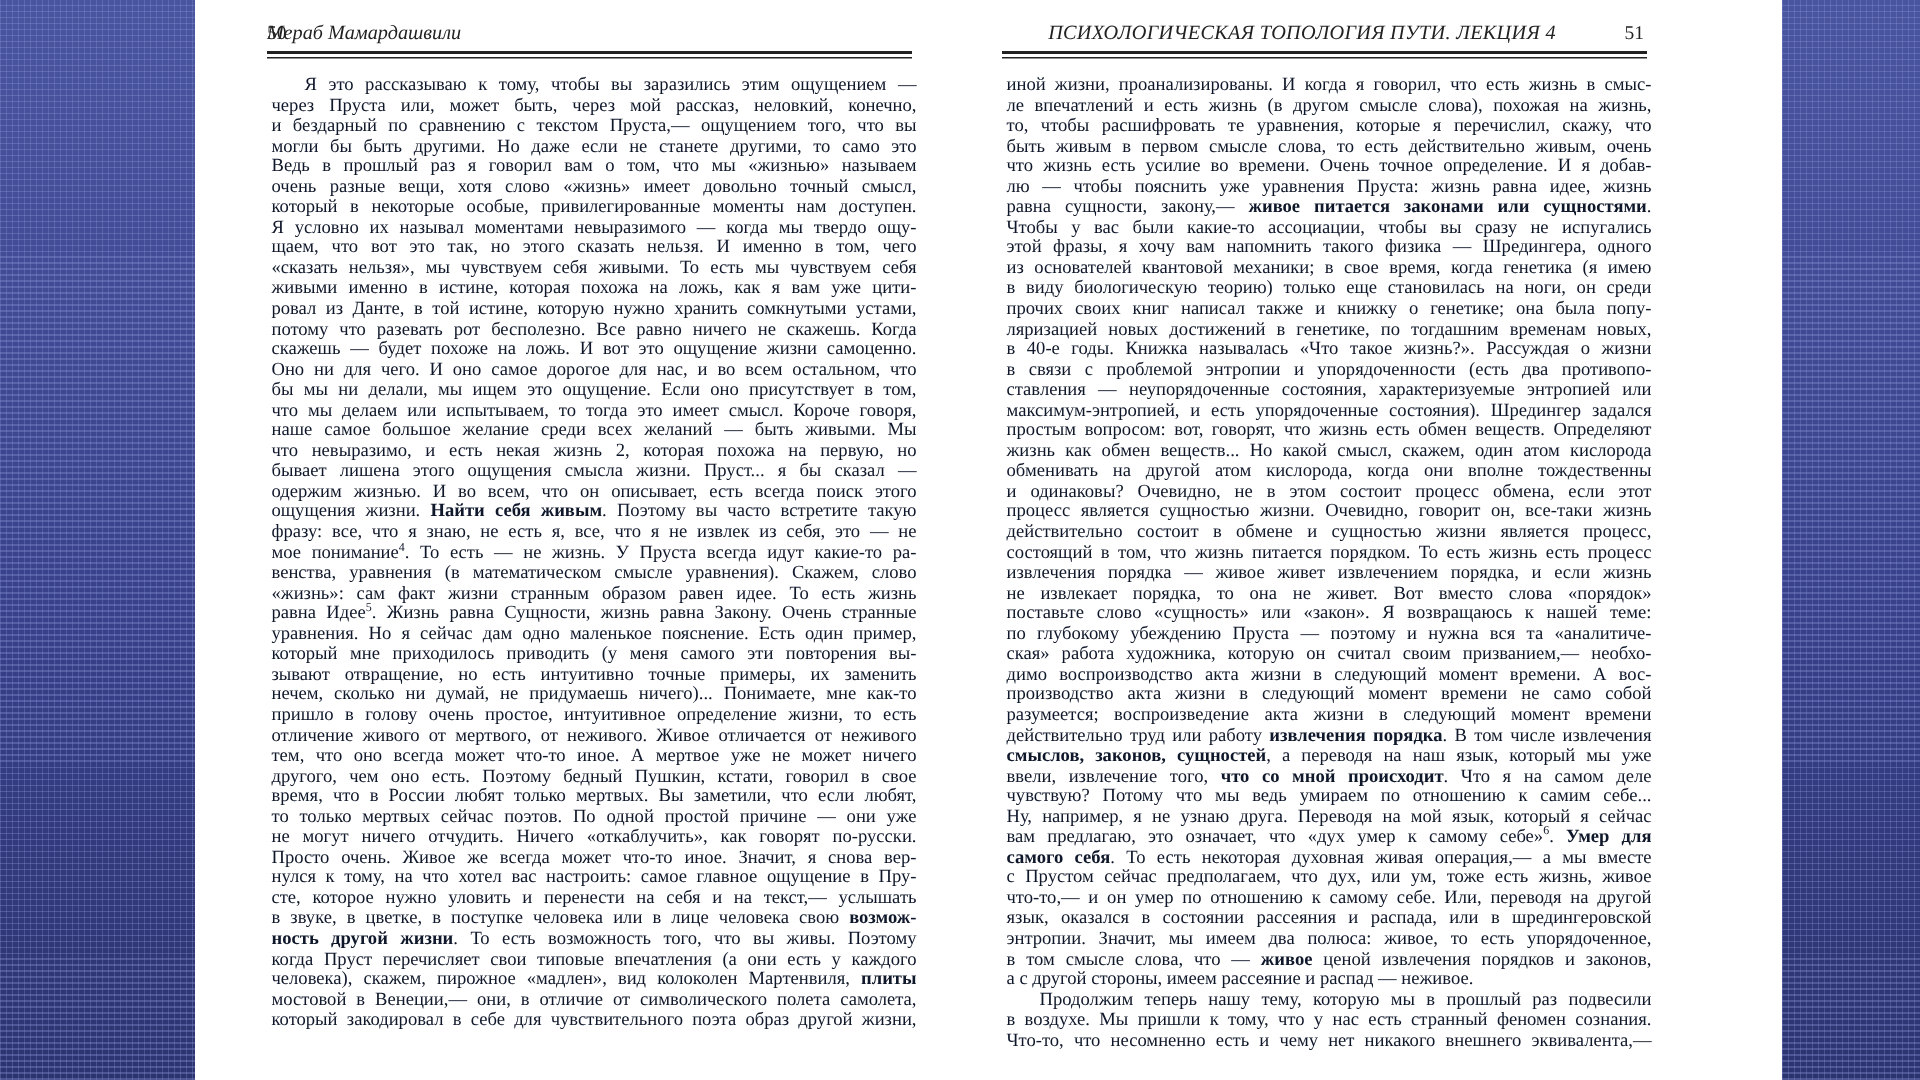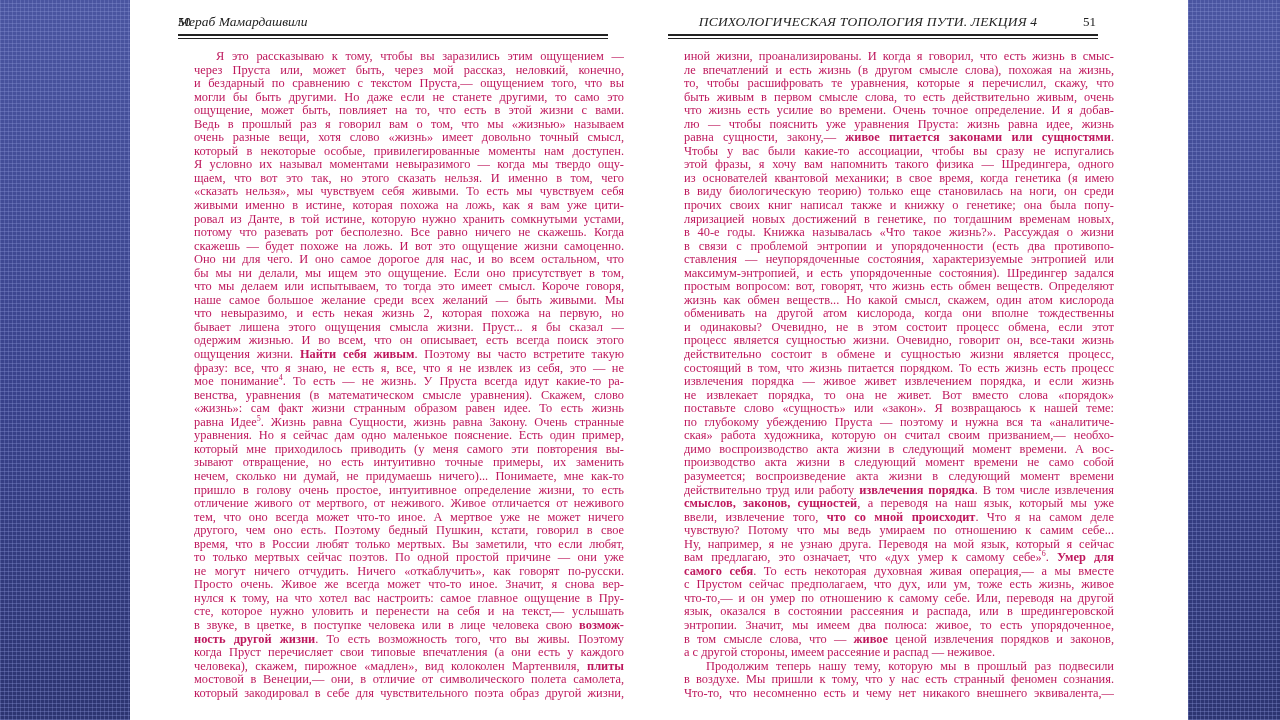--- a/index.html
+++ b/index.html
@@ -28,22 +28,22 @@
   .page.left .pgnum { left:0; }
   .page.right .pgnum { right:2px; }
   .running-head .title { position:absolute; top:0; font-style:italic; white-space:nowrap; }
   .page.left .title { left:0; width:430px; text-align:left; }
   .page.right .title { left:0; width:400px; text-align:center; letter-spacing:0.2px; }
   .rule {
     position:absolute; top:34px; left:0; width:430px; height:5px;
     border-top:2px solid #222; border-bottom:1px solid #222; box-sizing:border-box;
   }
   .text {
-    position:absolute; top:50px; left:16px; width:430px;
-    font-size:12.4px; line-height:13.55px; color:#be185d;
+    position:absolute; top:50px; left:3px; width:430px;
+    font-size:12.4px; line-height:13.55px; color:#0f172a;
   }
   .line {
     display:block; white-space:nowrap; text-align:justify; text-align-last:justify;
     height:13.55px; overflow:visible;
   }
   .line.indent { padding-left:22px; }
   .line.last { text-align-last:left; }
   b { font-weight:bold; }
   sup { font-size:8px; line-height:0; vertical-align:5px; }
 </style>
@@ -55,21 +55,20 @@
     <div class="running-head">
       <span class="pgnum">50</span>
       <span class="title">Мераб Мамардашвили</span>
     </div>
     <div class="rule"></div>
     <div class="text" id="left-text">
         <span class="line indent"><span>Я это рассказываю к тому, чтобы вы заразились этим ощущением —</span></span>
         <span class="line"><span>через Пруста или, может быть, через мой рассказ, неловкий, конечно,</span></span>
         <span class="line"><span>и бездарный по сравнению с текстом Пруста,— ощущением того, что вы</span></span>
         <span class="line"><span>могли бы быть другими. Но даже если не станете другими, то само это</span></span>
-        <span class="line"><span>ощущение, может быть, повлияет на то, что есть в этой жизни с вами.</span></span>
         <span class="line"><span>Ведь в прошлый раз я говорил вам о том, что мы «жизнью» называем</span></span>
         <span class="line"><span>очень разные вещи, хотя слово «жизнь» имеет довольно точный смысл,</span></span>
         <span class="line"><span>который в некоторые особые, привилегированные моменты нам доступен.</span></span>
         <span class="line"><span>Я условно их называл моментами невыразимого — когда мы твердо ощу-</span></span>
         <span class="line"><span>щаем, что вот это так, но этого сказать нельзя. И именно в том, чего</span></span>
         <span class="line"><span>«сказать нельзя», мы чувствуем себя живыми. То есть мы чувствуем себя</span></span>
         <span class="line"><span>живыми именно в истине, которая похожа на ложь, как я вам уже цити-</span></span>
         <span class="line"><span>ровал из Данте, в той истине, которую нужно хранить сомкнутыми устами,</span></span>
         <span class="line"><span>потому что разевать рот бесполезно. Все равно ничего не скажешь. Когда</span></span>
         <span class="line"><span>скажешь — будет похоже на ложь. И вот это ощущение жизни самоценно.</span></span>

